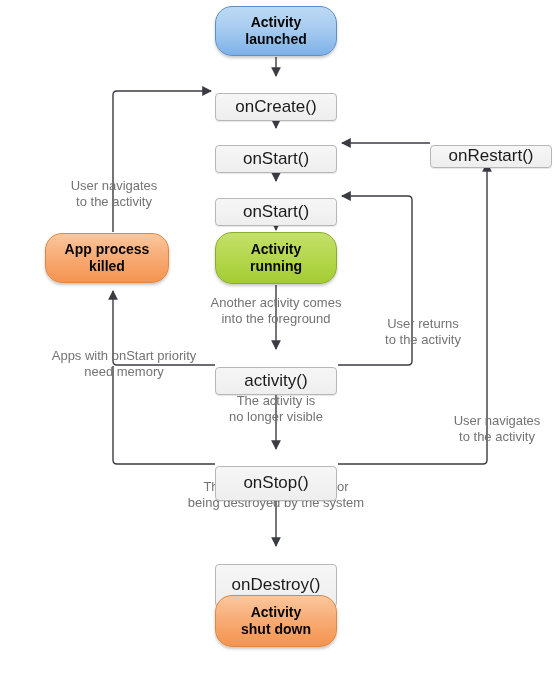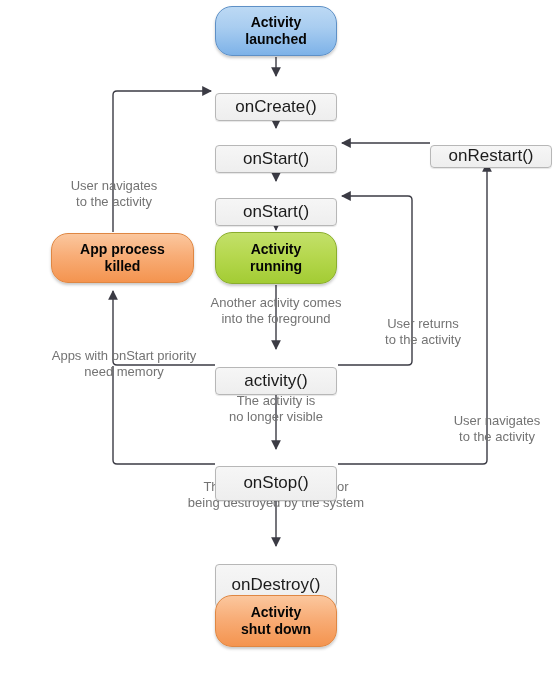--- a/index.html
+++ b/index.html
@@ -144,21 +144,21 @@
 
   <div class="node method" style="left:215px; top:182px; width:122px; height:28px;">
     <span>onStart()</span>
   </div>
 
   <div class="node pill green" style="left:215px; top:232px; width:122px; height:52px;">
     <span style="white-space:pre-line;">Activity
 running</span>
   </div>
 
-  <div class="node pill orange" style="left:51px; top:233px; width:143px; height:50px;">
+  <div class="node pill orange" style="left:45px; top:233px; width:124px; height:50px;">
     <span style="white-space:pre-line;">App process
 killed</span>
   </div>
 
   <div class="node method" style="left:215px; top:351px; width:122px; height:28px;">
     <span>activity()</span>
   </div>
 
   <div class="node method" style="left:215px; top:450px; width:122px; height:35px;">
     <span>onStop()</span>

